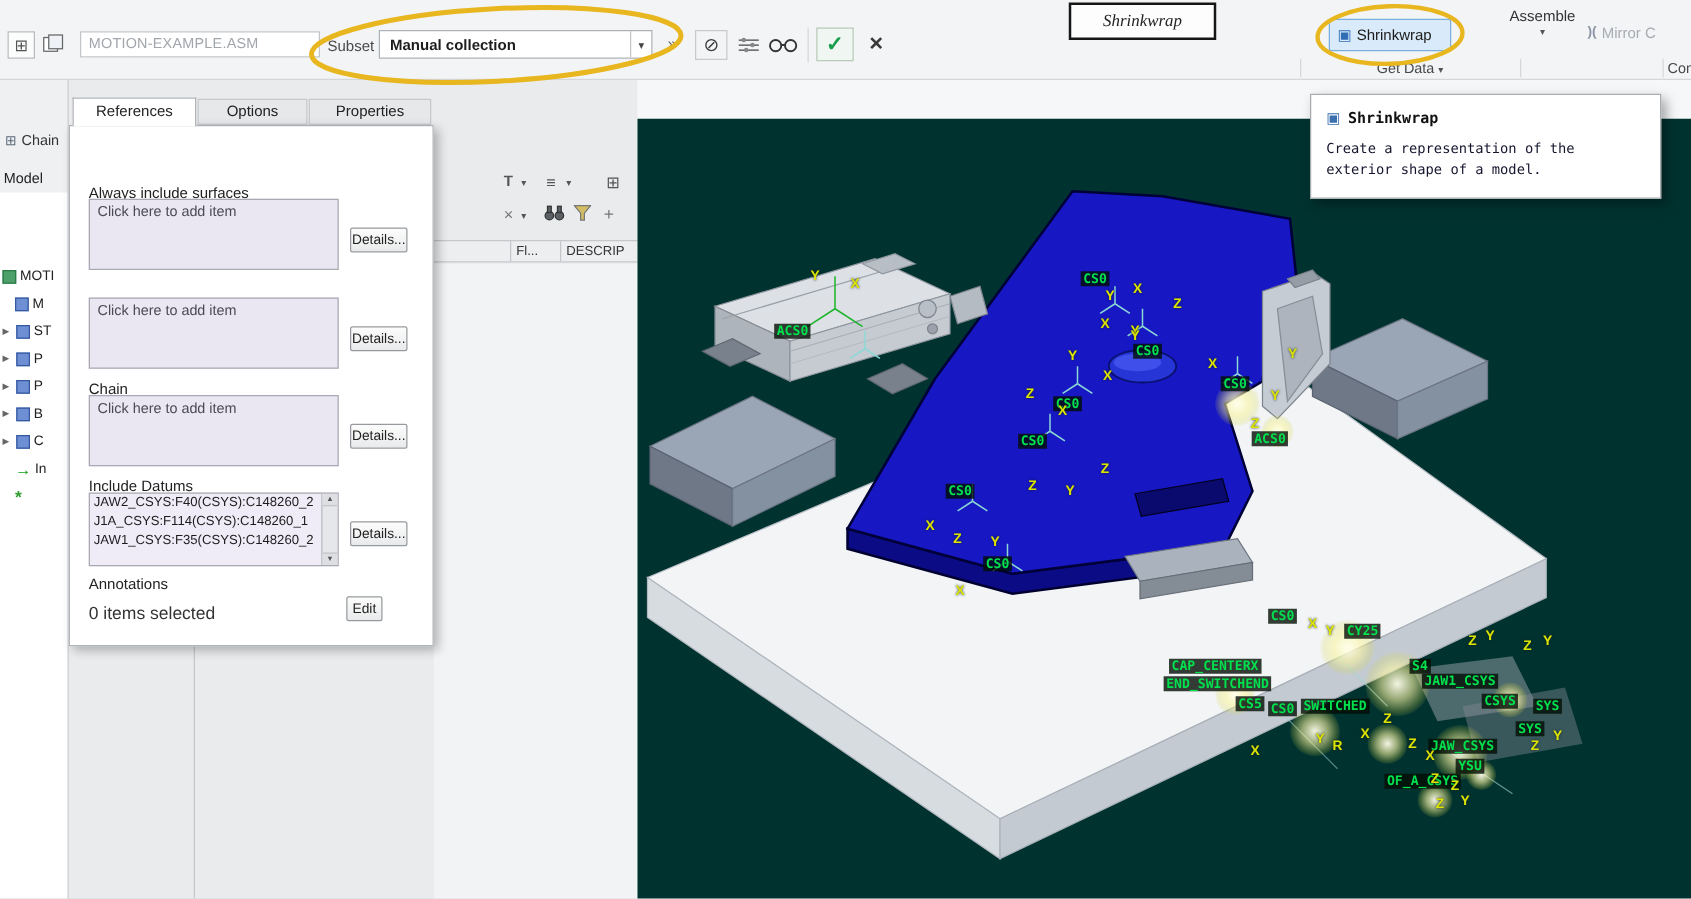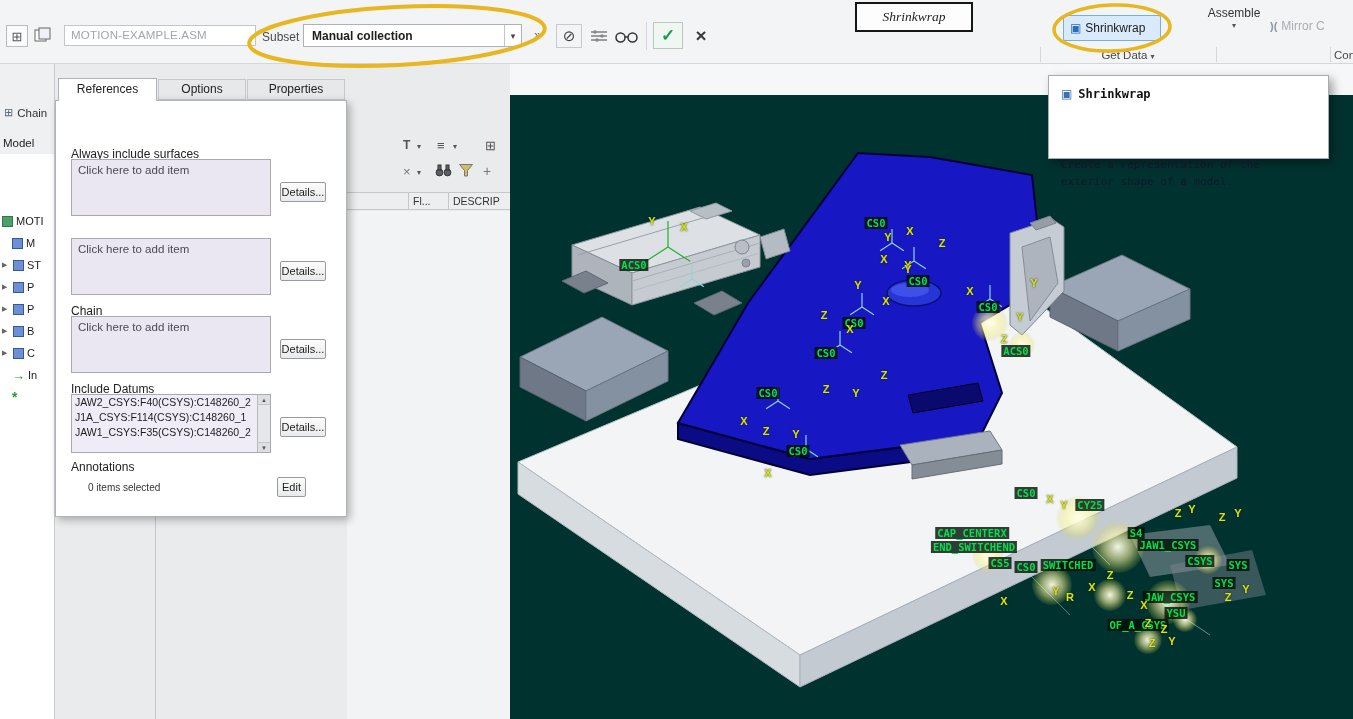--- a/index.html
+++ b/index.html
@@ -86,30 +86,30 @@
   .collector{position:absolute;left:15px;width:200px;height:57px;background:#eae7f3;border:1px solid #a9a9b2;
     font-size:11.5px;color:#4a4a55;padding:4px 6px;}
   .btn{position:absolute;height:20px;background:linear-gradient(#fcfcfc,#e9eaeb);border:1px solid #969a9e;border-radius:2px;
     font-size:11px;color:#222;text-align:center;line-height:18px;}
   .dlist{position:absolute;left:15px;width:200px;height:59px;background:#efecf7;border:1px solid #a9a9b2;overflow:hidden;}
   .dlist .ditem{font-size:10.5px;color:#1c1c1c;line-height:15px;padding-left:3px;white-space:nowrap;overflow:hidden;width:183px;}
   .dscroll{position:absolute;right:0;top:0;bottom:0;width:13px;background:#e6e7ea;border-left:1px solid #b9bcbf;}
   .dscroll .sa{position:absolute;left:0;width:100%;height:10px;font-size:6px;color:#555;text-align:center;line-height:10px;background:#dddfe2;}
   .dscroll .up{top:0;border-bottom:1px solid #c3c6c9;}
   .dscroll .dn{bottom:0;border-top:1px solid #c3c6c9;}
-  .status-txt{position:absolute;left:32px;font-size:10px;color:#333;}
+  .status-txt{position:absolute;left:15px;font-size:14px;color:#333;}
 
   
   .tooltip{position:absolute;left:1048px;top:75px;width:281px;height:84px;background:#fff;border:1px solid #a8acb0;
     box-shadow:4px 4px 9px rgba(0,0,0,0.35);z-index:20;}
   .tooltip .tt-title{position:absolute;left:12px;top:11px;display:flex;gap:6px;align-items:center;}
   .tooltip .tt-ico{font-size:12px;color:#3a6fb0;}
   .tooltip .tt-txt{font-family:"DejaVu Sans Mono",monospace;font-size:12px;font-weight:bold;color:#111;}
   .tooltip .tt-body{position:absolute;left:12px;top:34px;width:258px;font-family:"DejaVu Sans Mono",monospace;
-    font-size:11px;line-height:1.55;color:#15152e;margin-top:46px;}
+    font-size:11px;line-height:1.55;color:#15152e;}
 
   .annot{position:absolute;left:0;top:0;z-index:30;pointer-events:none;}
 </style>
 </head>
 <body>
 
 <div class="screen">
 
   <div class="subtop"></div>
 

